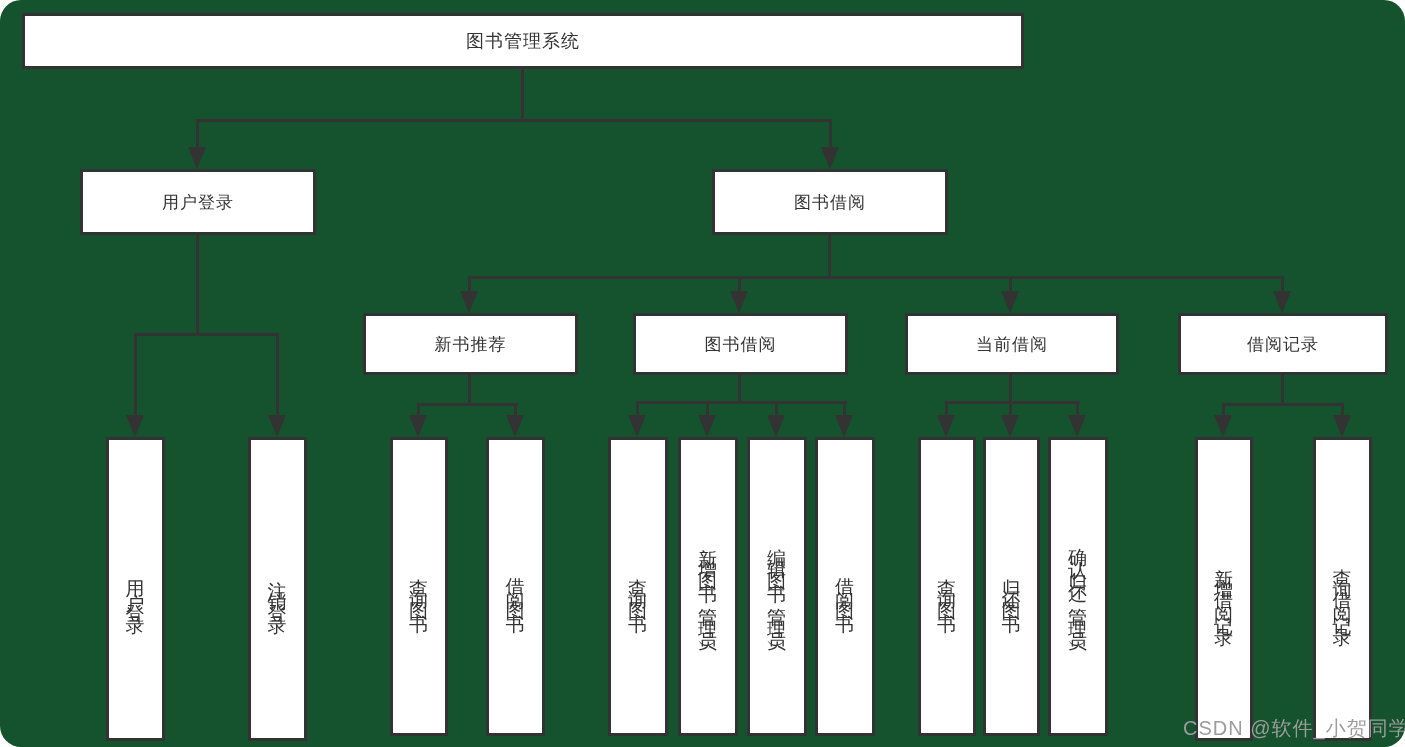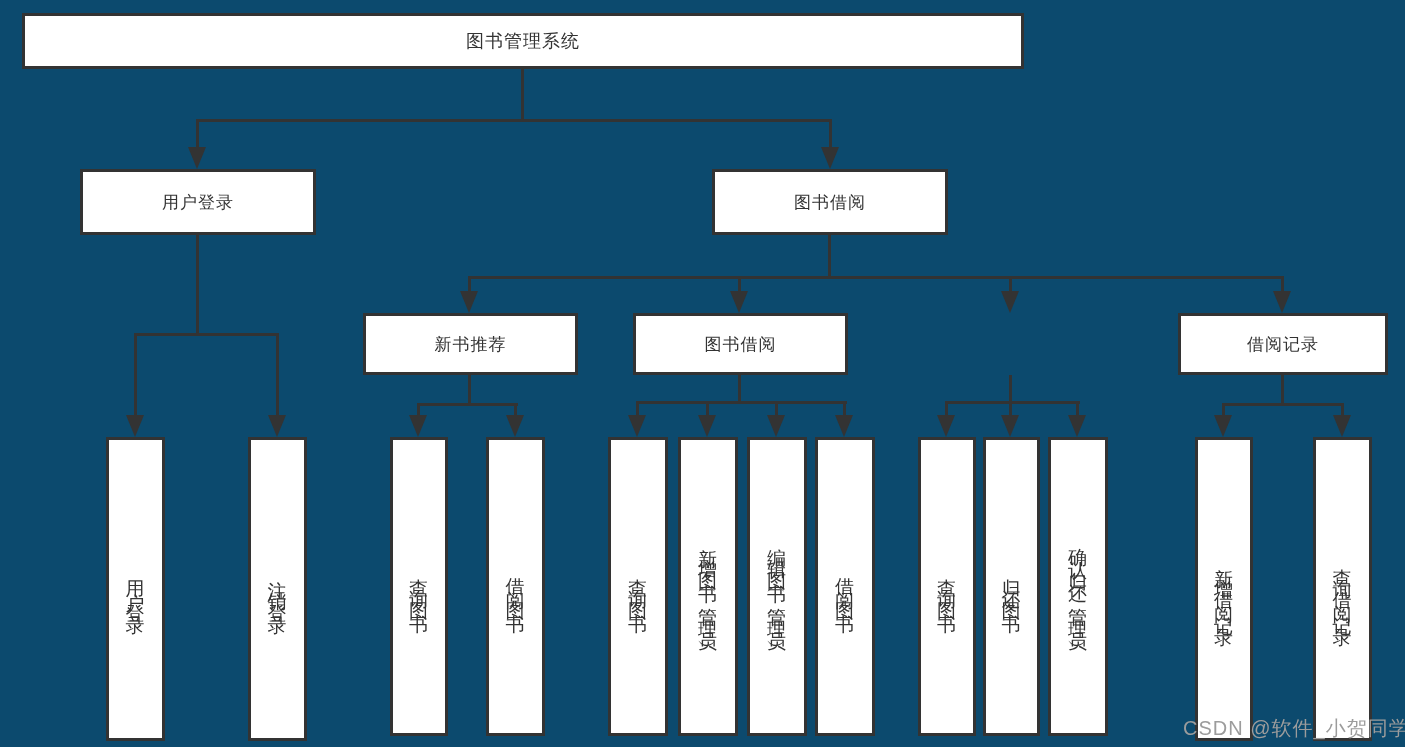--- a/index.html
+++ b/index.html
@@ -1,18 +1,18 @@
 <!DOCTYPE html>
 <html><head>
 <meta charset="utf-8">
 <style>
   html,body { margin:0; padding:0; background:#ffffff; }
   #canvas {
-    position:relative; width:1405px; height:747px; background:#0c4a6e;
-    font-family:"Liberation Sans", sans-serif; color:#333333; overflow:hidden;
+    position:relative; width:1405px; height:747px; background:#14532d;
+    font-family:"Liberation Sans", sans-serif; color:#333333; overflow:hidden;border-radius:21px;
   }
   .box {
     position:absolute; box-sizing:border-box;
     border:3px solid #333333; background:#ffffff;
     display:flex; align-items:center; justify-content:center;
     color:#333333;
   }
   .hbox { font-size:17px; letter-spacing:1px; }
   .rootbox { font-size:18px; letter-spacing:1px; }
   .vbox  { font-size:19px; }
@@ -71,20 +71,23 @@
   <div class="vline" style="left:1009px; top:276px; height:17px;"></div>
   <div class="arrow" style="left:1001px; top:291px;"></div>
   <div class="vline" style="left:1281px; top:276px; height:17px;"></div>
   <div class="arrow" style="left:1273px; top:291px;"></div>
 
   <div class="box hbox" style="left:363px; top:313px; width:215px; height:62px;">
     <span>新书推荐</span>
   </div>
   <div class="box hbox" style="left:633px; top:313px; width:215px; height:62px;">
     <span>图书借阅</span>
+  </div>
+  <div class="box hbox" style="left:905px; top:313px; width:214px; height:62px;">
+    <span>当前借阅</span>
   </div>
   <div class="box hbox" style="left:1178px; top:313px; width:210px; height:62px;">
     <span>借阅记录</span>
   </div>
 
   <div class="vline" style="left:468px; top:375px; height:31px;"></div>
   <div class="hline" style="left:417px; top:403px; width:101px;"></div>
   <div class="vline" style="left:417px; top:403px; height:13px;"></div>
   <div class="arrow" style="left:409px; top:415px;"></div>
   <div class="vline" style="left:514px; top:403px; height:13px;"></div>

